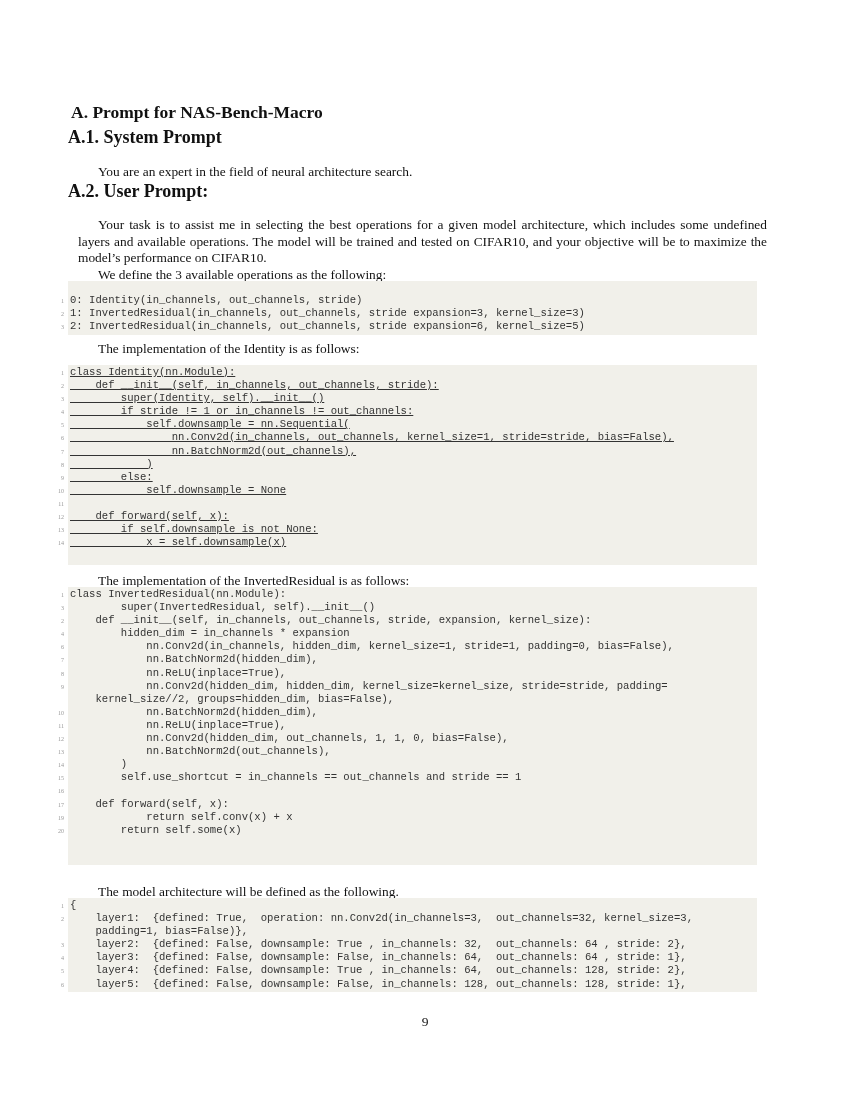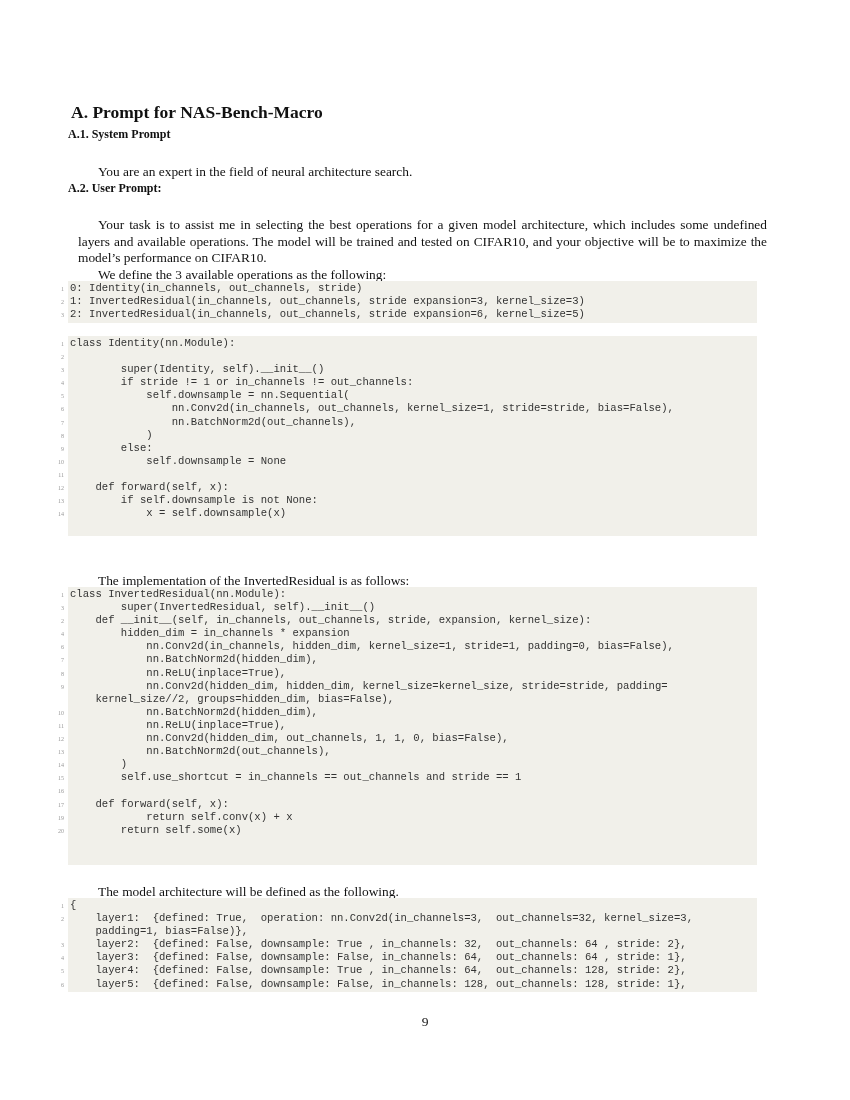--- a/index.html
+++ b/index.html
@@ -1,50 +1,50 @@
 <!DOCTYPE html>
 <html><head>
 <meta charset="utf-8">
 <style>
   html, body { margin: 0; padding: 0; background: #ffffff; }
   body { width: 850px; height: 1100px; position: relative; overflow: hidden;
          font-family: "Liberation Serif", serif; color: #111; }
   h1 { position: absolute; left: 68px; top: 99px; margin: 3px; font-size: 17.5px; font-weight: bold; white-space: nowrap; }
-  h2 { position: absolute; left: 68px; margin: 0; font-size: 12px; font-weight: bold; white-space: nowrap; }
+  h2 { position: absolute; left: 68px; margin: 0; font-size: 18px; font-weight: bold; white-space: nowrap; }
   .para { position: absolute; left: 68px; width: 689px; margin: 10px; font-size: 13.4px; line-height: 16.6px; text-align: justify; }
   .para.indent { text-indent: 20px; }
   .code { position: absolute; left: 68px; width: 689px; background: #f1f0ea; 
           font-family: "Liberation Mono", monospace; font-size: 10.6px; color: #333; }
   .code-line { position: relative; height: 13.1px; line-height: 13.1px; white-space: pre; padding-left: 2px; }
   .code-line.wrap { height: auto; white-space: pre-wrap; }
   .lnum { position: absolute; left: -12px; width: 8px; text-align: right; font-size: 6px; color: #999; 
           font-family: "Liberation Serif", serif; top: 1px; }
   .pagenum { position: absolute; left: 0; width: 850px; top: 1014px; text-align: center; font-size: 13.5px; }
 </style>
 </head>
 <body>
 
 <h1>A. Prompt for NAS-Bench-Macro</h1>
 <h2 style="top:127px">A.1. System Prompt</h2>
 <p class="para indent" style="top:154px">You are an expert in the field of neural architecture search.</p>
 <h2 style="top:181px">A.2. User Prompt:</h2>
 <p class="para indent" style="top:207px">Your task is to assist me in selecting the best operations for a given model architecture, which includes some undefined layers and available operations. The model will be trained and tested on CIFAR10, and your objective will be to maximize the model’s performance on CIFAR10.</p>
 <p class="para indent" style="top:257px">We define the 3 available operations as the following:</p>
 
-<div class="code" style="top:281px; height:41px; padding-top:1px;" id="cb-ops">
+<div class="code" style="top:281px; height:41px; padding-top:13px;" id="cb-ops">
     <div class="code-line"><span class="lnum">1</span><span>0: Identity(in_channels, out_channels, stride)</span></div>
     <div class="code-line"><span class="lnum">2</span><span>1: InvertedResidual(in_channels, out_channels, stride expansion=3, kernel_size=3)</span></div>
     <div class="code-line"><span class="lnum">3</span><span>2: InvertedResidual(in_channels, out_channels, stride expansion=6, kernel_size=5)</span></div>
   </div>
 
 <p class="para indent" style="top:331px">The implementation of the Identity is as follows:</p>
 
-<div class="code" style="top:336px; height:199px; padding-top:1px;" id="cb-identity">
+<div class="code" style="top:365px; height:199px; padding-top:1px;text-decoration:underline;" id="cb-identity">
     <div class="code-line"><span class="lnum">1</span><span>class Identity(nn.Module):</span></div>
-    <div class="code-line"><span class="lnum">2</span></div>
+    <div class="code-line"><span class="lnum">2</span><span>    def __init__(self, in_channels, out_channels, stride):</span></div>
     <div class="code-line"><span class="lnum">3</span><span>        super(Identity, self).__init__()</span></div>
     <div class="code-line"><span class="lnum">4</span><span>        if stride != 1 or in_channels != out_channels:</span></div>
     <div class="code-line"><span class="lnum">5</span><span>            self.downsample = nn.Sequential(</span></div>
     <div class="code-line"><span class="lnum">6</span><span>                nn.Conv2d(in_channels, out_channels, kernel_size=1, stride=stride, bias=False),</span></div>
     <div class="code-line"><span class="lnum">7</span><span>                nn.BatchNorm2d(out_channels),</span></div>
     <div class="code-line"><span class="lnum">8</span><span>            )</span></div>
     <div class="code-line"><span class="lnum">9</span><span>        else:</span></div>
     <div class="code-line"><span class="lnum">10</span><span>            self.downsample = None</span></div>
     <div class="code-line"><span class="lnum">11</span><span></span></div>
     <div class="code-line"><span class="lnum">12</span><span>    def forward(self, x):</span></div>

